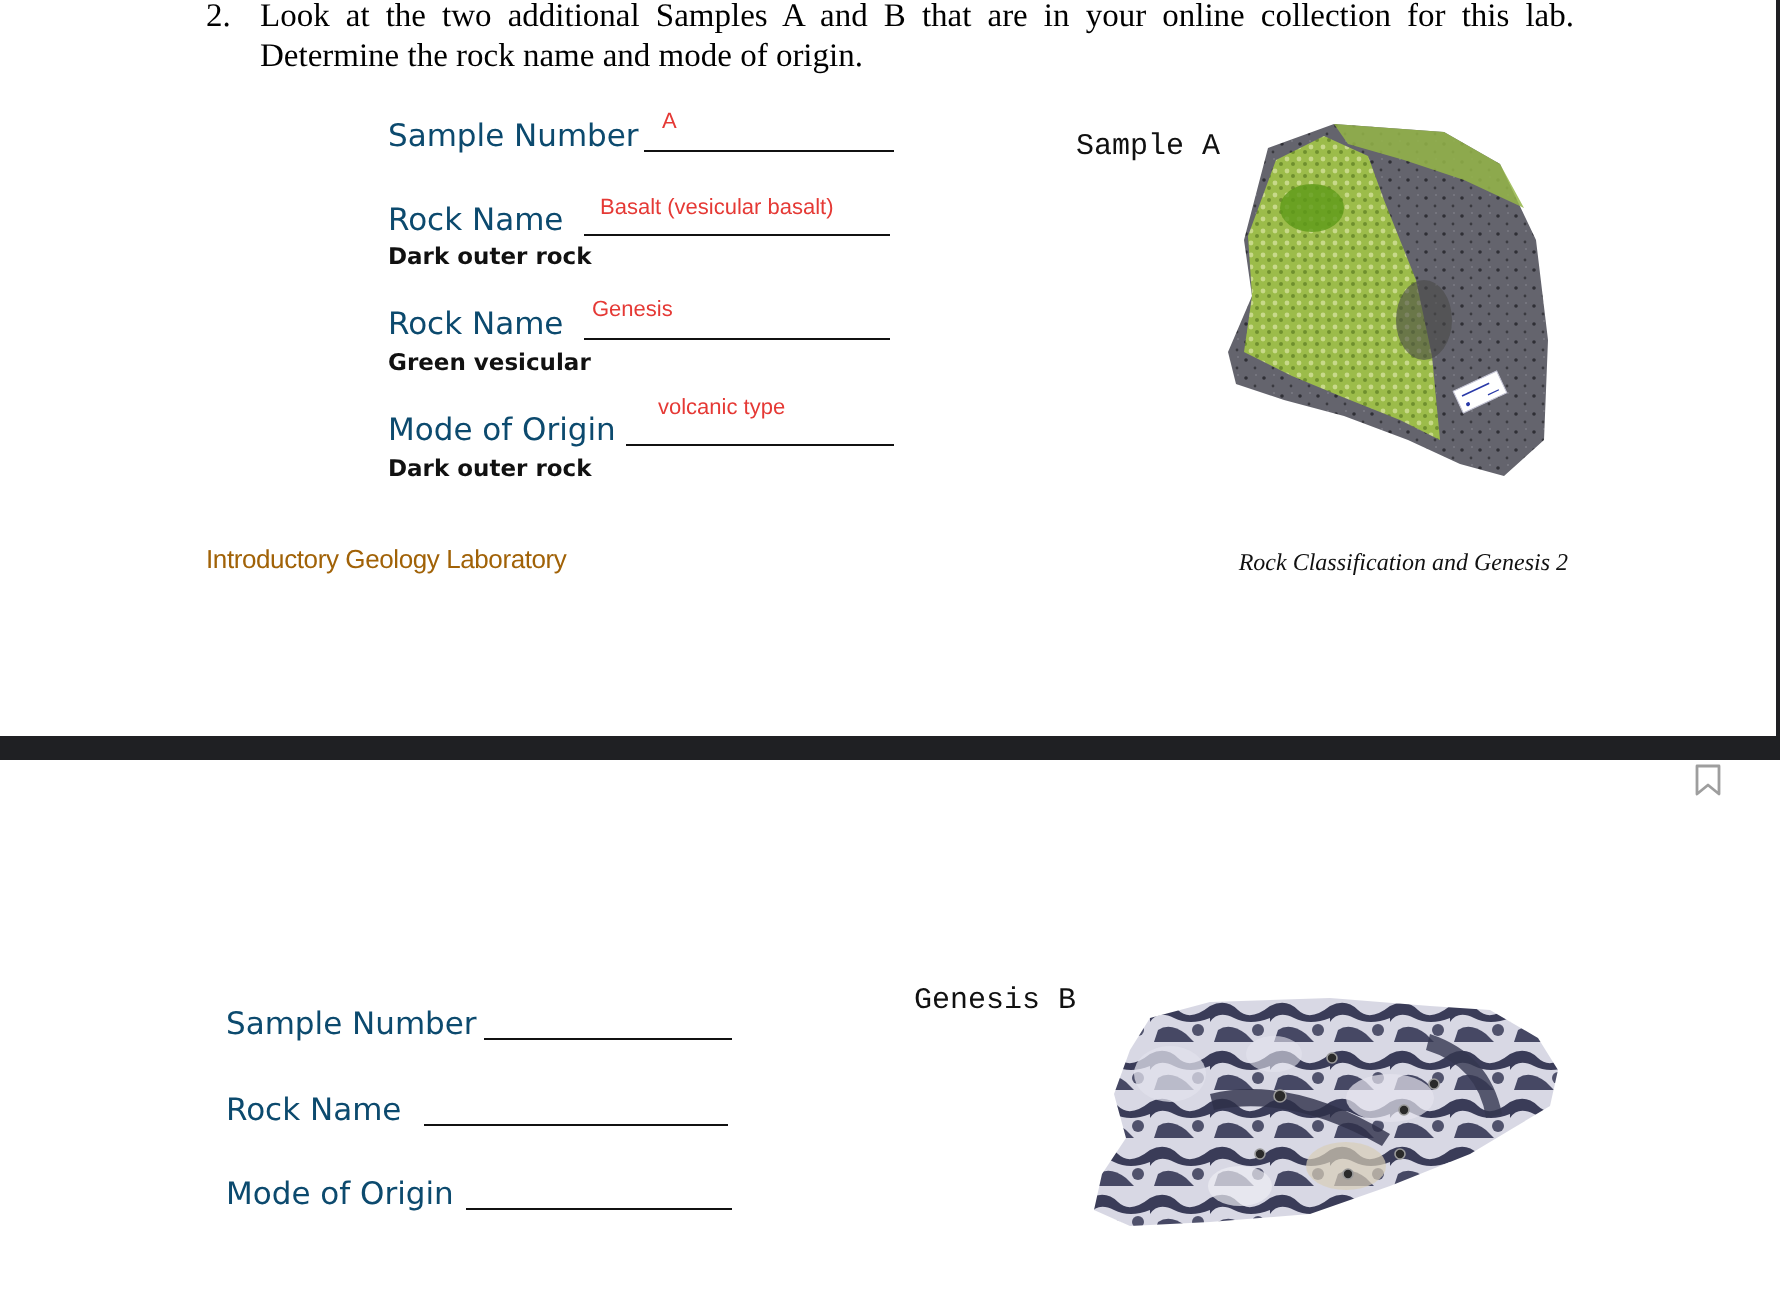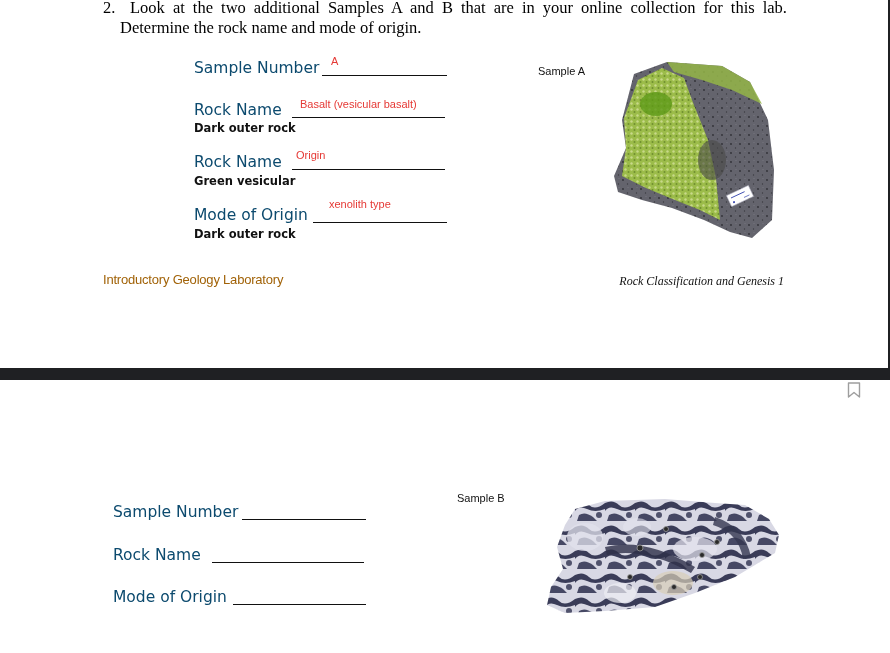--- a/index.html
+++ b/index.html
@@ -7,28 +7,28 @@
     body { position: relative; font-family: "Liberation Sans", sans-serif; color: #000; }
 
     .page { position: absolute; left: 0; width: 888px; background: #fff; }
     .page-1 { top: 0; height: 368px; border-right: 2px solid #1f2023; width: 890px; }
     .page-2 { top: 380px; height: 273px; width: 890px; }
     .page-divider { position: absolute; left: 0; top: 368px; width: 890px; height: 12px; background: #1f2023; }
 
     .question { position: absolute; left: 103px; top: -2px; width: 684px; font-family: "Liberation Serif", serif; font-size: 16.5px; line-height: 20px; text-align: justify; }
     .question .num { position: absolute; left: 0; top: 0; }
     .question .text { margin-left: 27px; display: block; text-align: justify; text-align-last: justify; }
-    .question .text2 { margin-left: 17px; display: block; }
+    .question .text2 { margin-left: 27px; display: block; }
 
     .field-label { position: absolute; font-family: "DejaVu Sans", sans-serif; font-size: 15.5px; color: #0c4a6e; white-space: nowrap; }
     .field-sub { position: absolute; font-family: "DejaVu Sans", sans-serif; font-size: 11.5px; color: #111; white-space: nowrap; font-weight: bold; }
     .field-line { position: absolute; height: 1px; background: #111; }
     .answer { position: absolute; font-family: "Liberation Sans", sans-serif; font-size: 11px; color: #e53935; white-space: nowrap; }
 
-    .sample-title { position: absolute; font-family: Liberation Sans, sans-serif; font-size: 11px; color: #111; white-space: nowrap; text-align: right; }
+    .sample-title { position: absolute; font-family: Liberation Mono, monospace; font-size: 15px; color: #111; white-space: nowrap; text-align: right; }
 
     .footer-left { position: absolute; left: 103px; top: 272px; font-family: Liberation Sans, sans-serif; font-size: 13px; color: #a16207; font-weight: 200; letter-spacing: -0.2px; }
     .footer-right { position: absolute; right: 104px; top: 274px; font-family: "Liberation Serif", serif; font-style: italic; font-size: 12px; color: #111; }
 
     .rock { position: absolute; }
 
     .bookmark { position: absolute; left: 847px; top: 382px; width: 14px; height: 16px; cursor: pointer; }
   </style>
 </head>
 <body>
@@ -46,26 +46,26 @@
   <span class="answer" style="left:331px; top:55px;">A</span>
 
   <span class="field-label" style="left:194px; top:101px;">Rock Name</span>
   <span class="field-sub" style="left:194px; top:121px;">Dark outer rock</span>
   <div class="field-line" style="left:292px; top:117px; width:153px;"></div>
   <span class="answer" style="left:300px; top:98px;">Basalt (vesicular basalt)</span>
 
   <span class="field-label" style="left:194px; top:153px;">Rock Name</span>
   <span class="field-sub" style="left:194px; top:174px;">Green vesicular</span>
   <div class="field-line" style="left:292px; top:169px; width:153px;"></div>
-  <span class="answer" style="left:296px; top:149px;">Origin</span>
+  <span class="answer" style="left:296px; top:149px;">Genesis</span>
 
   <span class="field-label" style="left:194px; top:206px;">Mode of Origin</span>
   <span class="field-sub" style="left:194px; top:227px;">Dark outer rock</span>
   <div class="field-line" style="left:313px; top:222px; width:134px;"></div>
-  <span class="answer" style="left:329px; top:198px;">xenolith type</span>
+  <span class="answer" style="left:329px; top:198px;">volcanic type</span>
 
   <span class="sample-title" style="left:538px; top:65px;">Sample A</span>
   <svg class="rock" style="left:612px; top:60px;" width="166" height="182" viewBox="0 0 166 182">
     <defs>
       <pattern id="olivineDots" width="6" height="6" patternUnits="userSpaceOnUse">
         <rect width="6" height="6" fill="#9cbc4a"></rect>
         <circle cx="1.5" cy="1.5" r="1.2" fill="#c8d98a"></circle>
         <circle cx="4.5" cy="4" r="1" fill="#6f8f2e"></circle>
       </pattern>
       <pattern id="basaltVes" width="9" height="9" patternUnits="userSpaceOnUse">
@@ -88,37 +88,37 @@
 
     <g transform="rotate(-25 128 136)">
       <rect x="116" y="130" width="24" height="12" fill="#ffffff" stroke="#c5c5d5" stroke-width="0.5"></rect>
       <line x1="119" y1="134" x2="134" y2="134" stroke="#2a3aa8" stroke-width="0.8"></line>
       <circle cx="120" cy="139" r="1" fill="#2a3aa8"></circle>
       <line x1="131" y1="139" x2="137" y2="139" stroke="#2a3aa8" stroke-width="0.6"></line>
     </g>
   </svg>
 
   <span class="footer-left">Introductory Geology Laboratory</span>
-  <span class="footer-right">Rock Classification and Genesis 1</span>
+  <span class="footer-right">Rock Classification and Genesis 2</span>
 </div>
 
 <div class="page-divider"></div>
 
 <div class="page page-2">
 
   <span class="field-label" style="left:113px; top:123px;">Sample Number</span>
   <div class="field-line" style="left:242px; top:139px; width:124px;"></div>
 
   <span class="field-label" style="left:113px; top:166px;">Rock Name</span>
   <div class="field-line" style="left:212px; top:182px; width:152px;"></div>
 
   <span class="field-label" style="left:113px; top:208px;">Mode of Origin</span>
   <div class="field-line" style="left:233px; top:224px; width:133px;"></div>
 
-  <span class="sample-title" style="left:457px; top:112px;">Sample B</span>
+  <span class="sample-title" style="left:457px; top:112px;">Genesis B</span>
   <svg class="rock" style="left:545px; top:117px;" width="238" height="118" viewBox="0 0 238 118">
     <defs>
       <pattern id="mottle" width="30" height="24" patternUnits="userSpaceOnUse">
         <rect width="30" height="24" fill="#d8d8e4"></rect>
         <path d="M0 6 Q8 2 14 8 T30 6 L30 12 Q20 16 12 12 T0 14 Z" fill="#3a3c58"></path>
         <path d="M4 18 Q10 14 18 20 L22 24 L2 24 Z" fill="#464864"></path>
         <circle cx="24" cy="18" r="3" fill="#50526c"></circle>
       </pattern>
     </defs>
     <path d="M30 12 L60 4 L120 2 L170 6 L200 8 L224 22 L234 38 L230 56 L210 68 L190 80 L150 96 L110 110 L60 114 L20 116 L2 108 L6 90 L18 72 L12 50 L20 28 Z" fill="url(#mottle)"></path>

